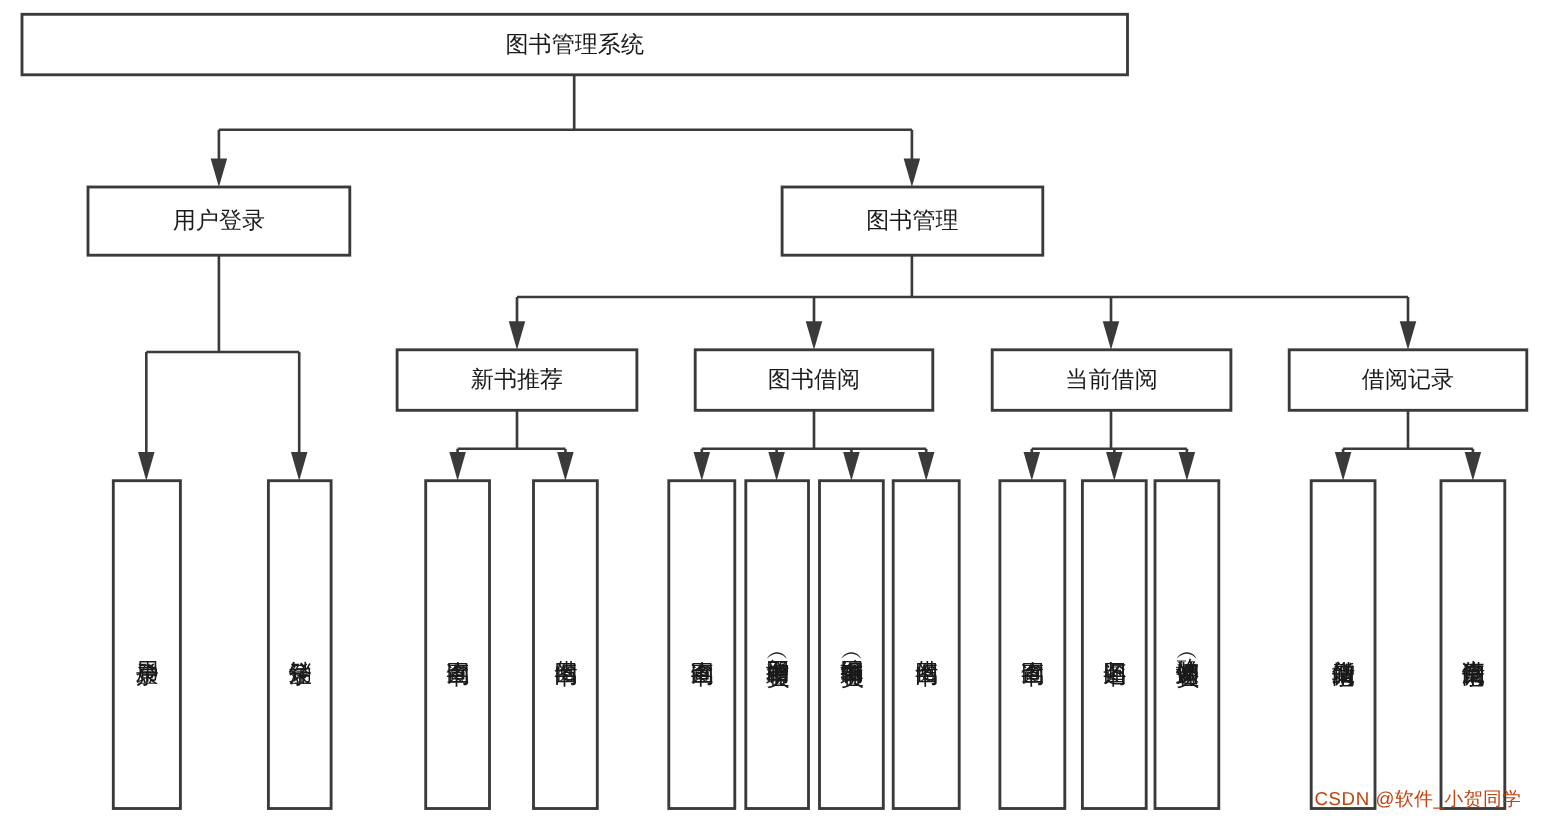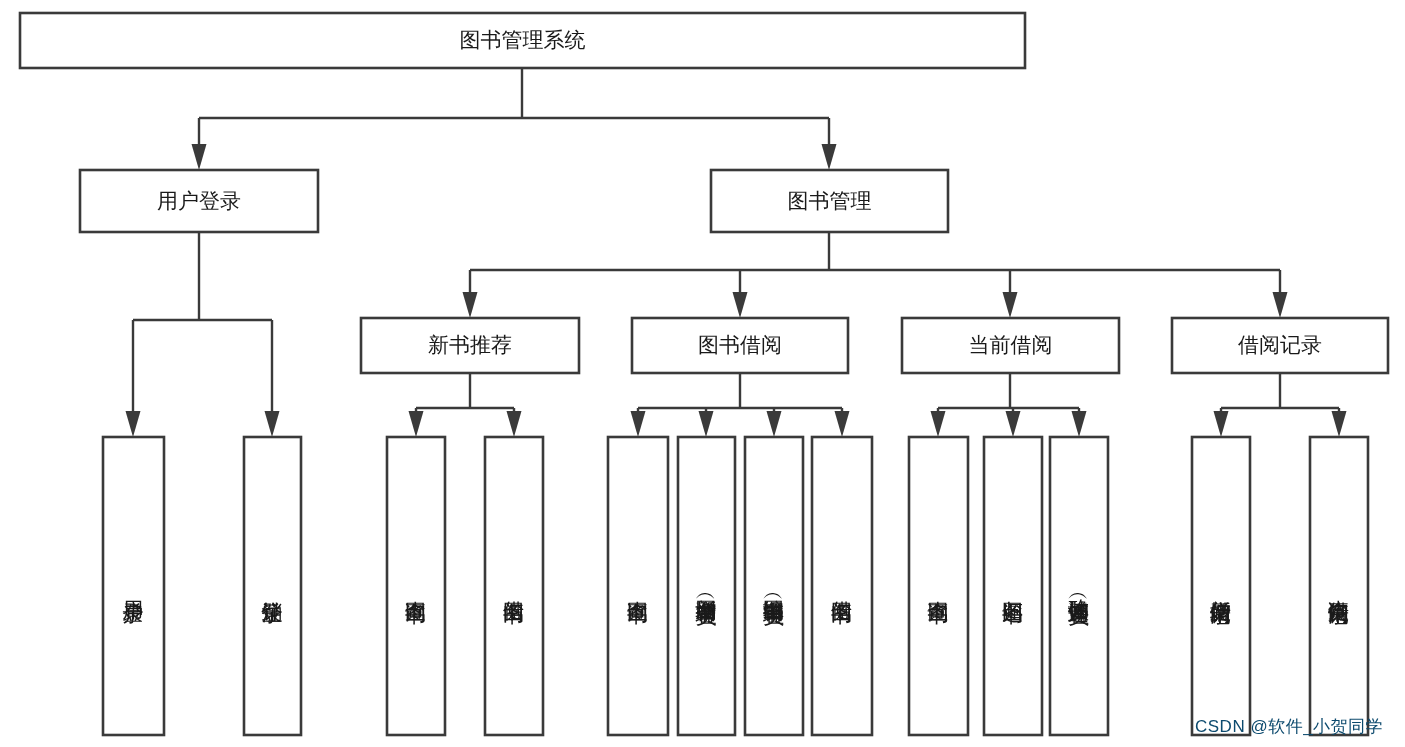--- a/index.html
+++ b/index.html
@@ -61,21 +61,21 @@
     align-items: center;
     justify-content: center;
     text-align: center;
     white-space: nowrap;
     pointer-events: none;
   }
   .watermark {
     position: absolute;
     font-family: "Liberation Sans", "DejaVu Sans", sans-serif;
     font-size: 17px;
-    color: #0c4a6e;
+    color: #c2410c;
     white-space: nowrap;
     letter-spacing: 0.5px;
   }
 </style>
 </head>
 <body>
 
 <div id="diagram-root">
   <svg id="flow-svg" viewBox="0 0 1405 747" xmlns="http://www.w3.org/2000/svg">
     <g id="connectors-layer">

